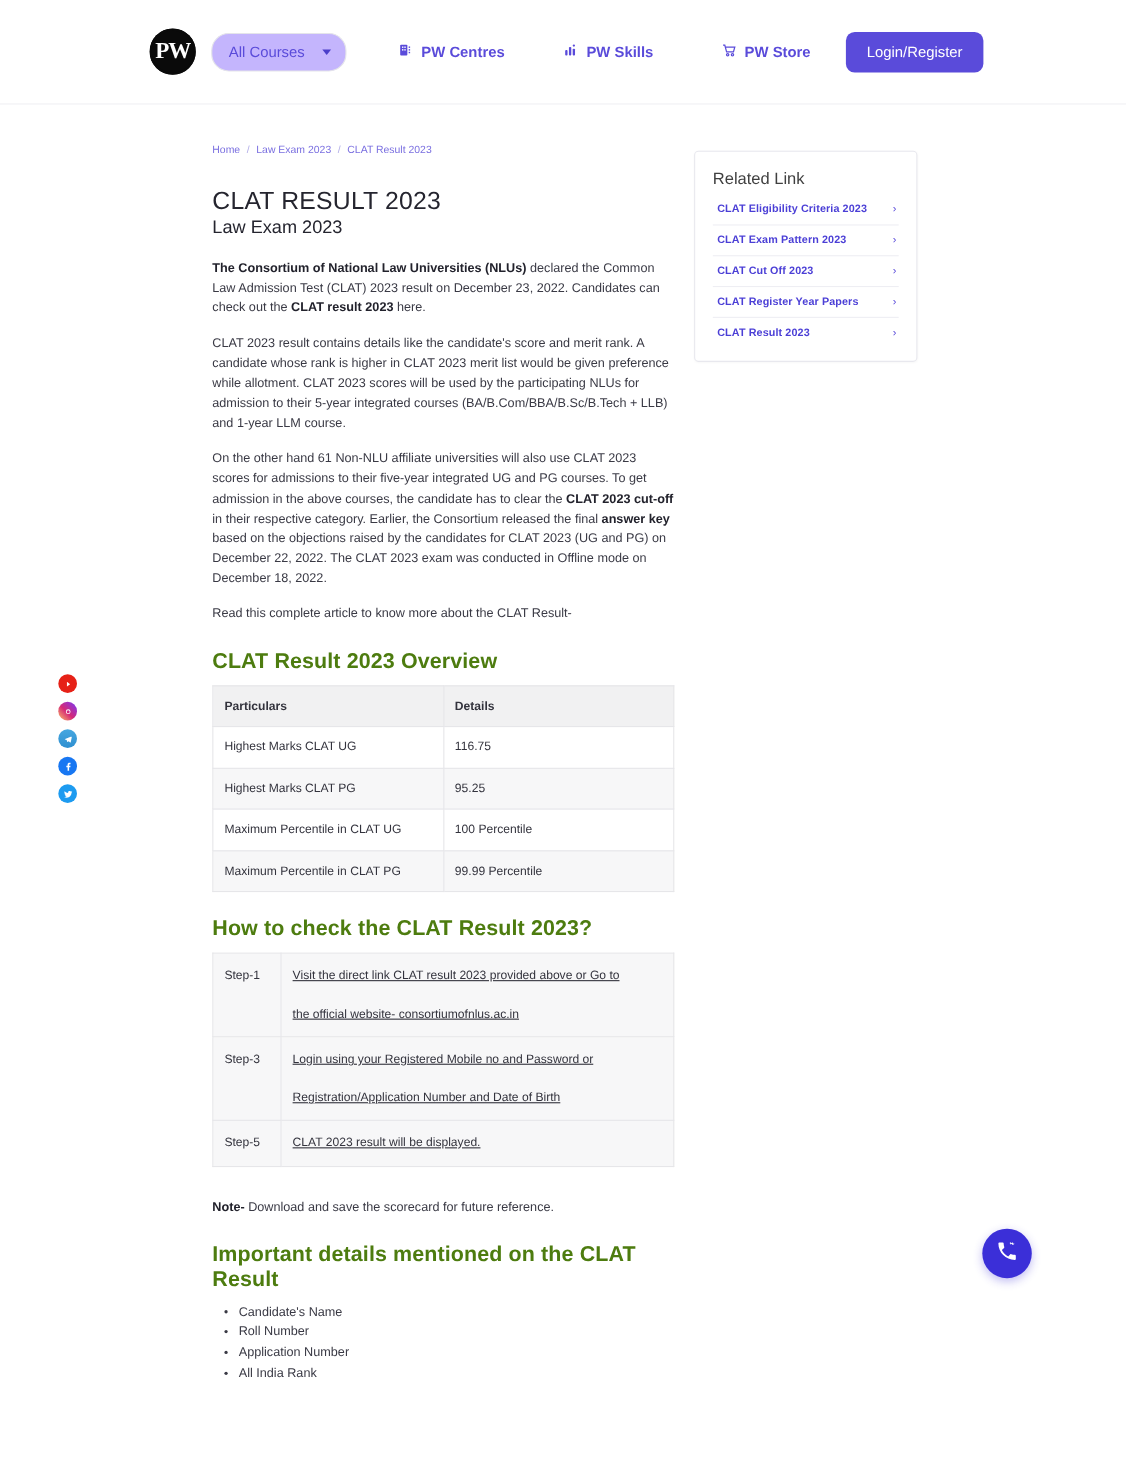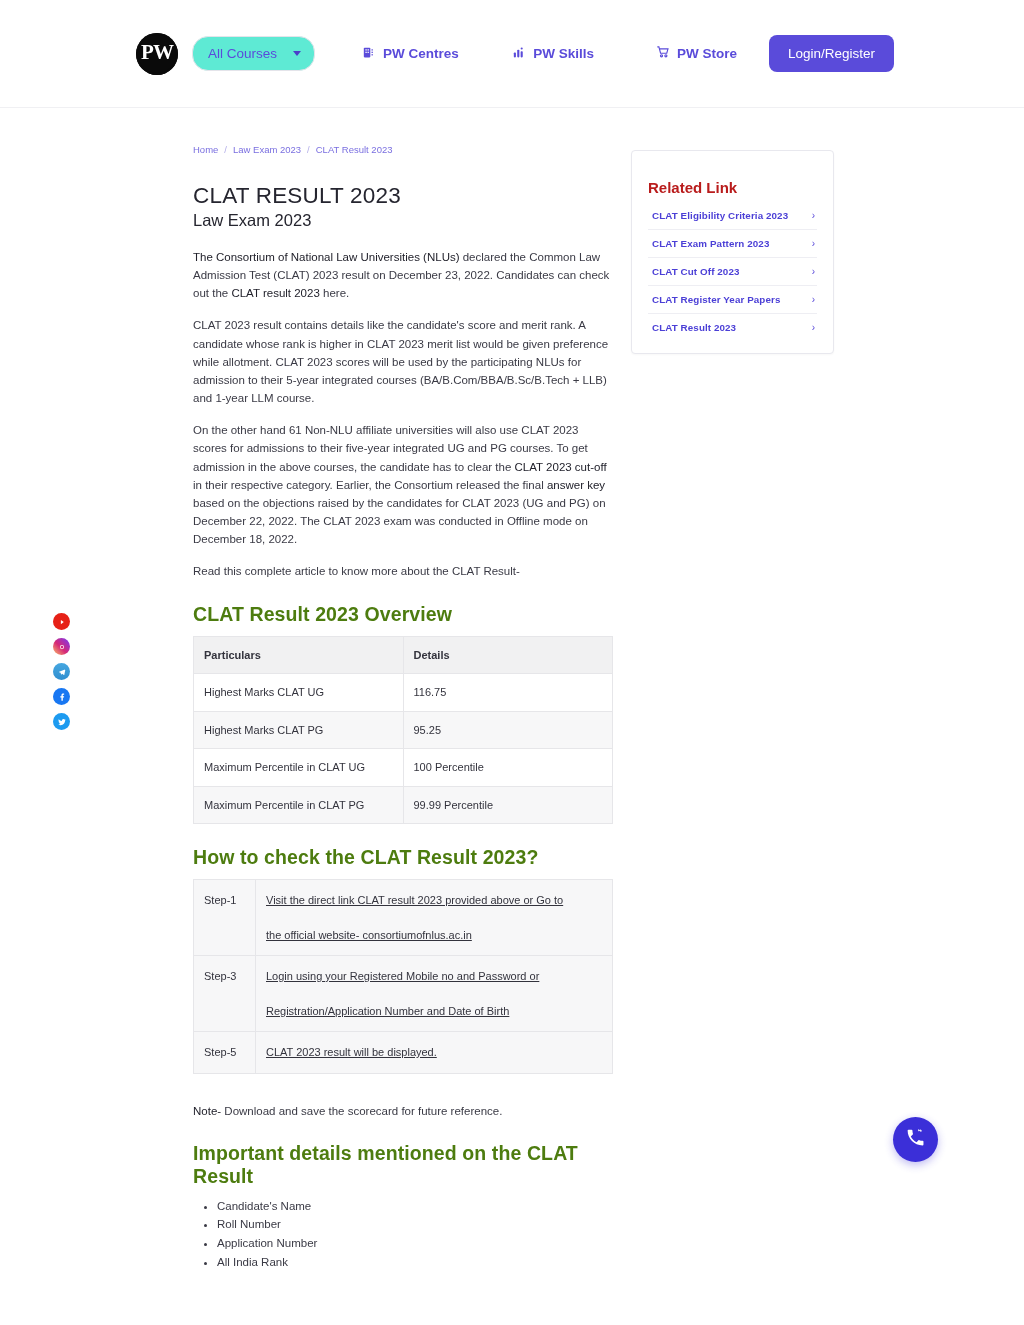--- a/index.html
+++ b/index.html
@@ -9,21 +9,21 @@
     height: 1325px;
     background: #ffffff;
     font-family: "Liberation Sans", sans-serif;
     color: #22222c;
     position: relative;
     overflow: hidden;
   }
 
   
   .site-header {
-    height: 108px;
+    height: 95px;
     border-bottom: 1px solid #f0f0f3;
     display: flex;
     align-items: center;
     padding: 0 130px 0 136px;
   }
   .header-left { display: flex; align-items: center; gap: 14px; }
   .pw-logo {
     width: 42px; height: 42px; border-radius: 50%;
     background: #0a0a0a;
     display: flex; align-items: center; justify-content: center;
@@ -31,21 +31,21 @@
     font-family: "Liberation Serif", serif;
     font-size: 21px; font-weight: 700; letter-spacing: -1px;
     box-shadow: inset 0 0 0 2px #0a0a0a;
     position: relative;
   }
   .pw-logo span { position: relative; top: -1px; }
   .courses-btn {
     display: flex; align-items: center; gap: 16px;
     border: 1px solid #e4e4ea; border-radius: 16px;
     padding: 9px 13px 9px 15px;
-    background: #5eead4;
+    background: #c4b5fd;
     font-size: 13.5px; color: #5a4bda; font-weight: 500;
     cursor: pointer;
   }
   .caret { width: 0; height: 0; border-left: 4.5px solid transparent;
            border-right: 4.5px solid transparent; border-top: 5.5px solid #4b3fc9; }
   .hdr-link {
     display: flex; align-items: center; gap: 7px;
     font-size: 13.5px; font-weight: 700; color: #5a4bda;
     cursor: pointer; margin-left: 34px; white-space: nowrap;
   }
@@ -84,21 +84,21 @@
   
   .breadcrumb { font-size: 9.5px; color: #7a6fe0; display: flex; gap: 6px; align-items: center; margin-bottom: 28px; }
   .breadcrumb .sep { color: #b3aee8; }
   .breadcrumb a { color: #7a6fe0; text-decoration: none; cursor: pointer; }
 
   
   h1.page-title { font-size: 22.5px; font-weight: 400; margin: 0; color: #25252f; letter-spacing: .2px; }
   h2.page-subtitle { font-size: 16.5px; font-weight: 400; margin: 2px 0 18px 0; color: #25252f; }
   h2.sec-title { font-size: 19.5px; font-weight: 700; margin: 22px 0 10px 0; color: #4d7c0f; letter-spacing: .1px; }
   p.body { font-size: 11.5px; line-height: 1.58; color: #3a3a45; margin: 0 0 14px 0; }
-  p.body b { font-weight: 400; color: #22222c; }
+  p.body b { font-weight: 700; color: #22222c; }
 
   ul.detail-list { margin: 4px 0 0 0; padding-left: 24px; }
   ul.detail-list li { font-size: 11.5px; line-height: 1.55; color: #3a3a45; margin-bottom: 1px; }
 
   
   table.tbl { width: 100%; border-collapse: collapse; margin: 4px 0 8px 0; table-layout: fixed; }
   table.tbl th, table.tbl td {
     border: 1px solid #e6e6e9; text-align: left; vertical-align: top;
     font-size: 11px; color: #33333d; padding: 10px 10px;
     font-weight: 400; line-height: 1.5;
@@ -109,21 +109,21 @@
   table.steps td { padding: 12px 10px; }
   table.steps td p { margin: 0 0 18px 0; text-decoration: underline; }
   table.steps td p:last-child { margin-bottom: 0; }
 
   
   .related-card {
     border: 1px solid #e8e8ee; border-radius: 4px;
     background: #fff; padding: 16px 16px 12px 16px;
     box-shadow: 0 1px 2px rgba(0,0,0,.03);
   }
-  .related-card h4 { margin: 12px 0 6px 0; font-size: 15px; font-weight: 700; color: #b91c1c; }
+  .related-card h4 { margin: 0 0 6px 0; font-size: 15px; font-weight: 400; color: #404040; }
   .rel-item {
     display: flex; align-items: center; justify-content: space-between;
     padding: 8px 2px 8px 4px; border-bottom: 1px solid #eeeef3;
     cursor: pointer;
   }
   .rel-item:last-child { border-bottom: none; }
   .rel-item span.rl { font-size: 9.8px; font-weight: 700; color: #4b3fd6; letter-spacing: .1px; }
   .rel-item span.chev { font-size: 10px; color: #5a4bda; }
 
   

